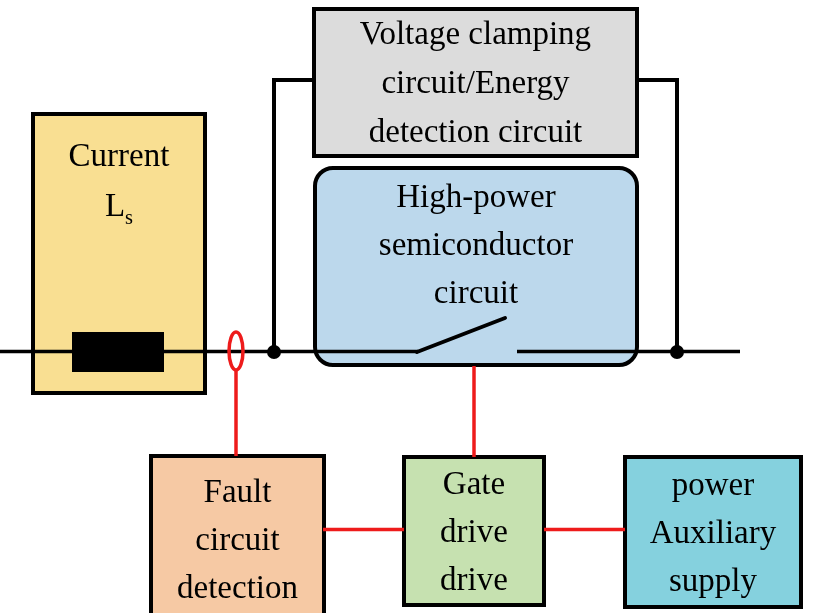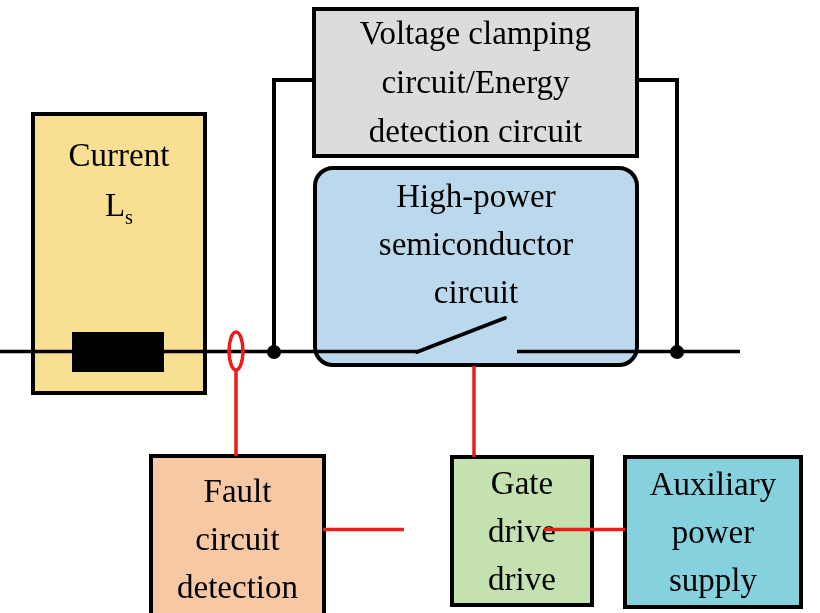--- a/index.html
+++ b/index.html
@@ -58,29 +58,29 @@
     <span class="ln">semiconductor</span>
     <span class="ln">circuit</span>
   </div>
 
   <div class="box vcenter" id="fault-box" style="background-color: rgb(246, 201, 164);">
     <span class="ln">Fault</span>
     <span class="ln">circuit</span>
     <span class="ln">detection</span>
   </div>
 
-  <div class="box vcenter" id="gate-box" style="background-color: rgb(198, 225, 176); margin-left: 48px;">
+  <div class="box vcenter" id="gate-box" style="background-color: rgb(198, 225, 176);">
     <span class="ln">Gate</span>
     <span class="ln">drive</span>
     <span class="ln">drive</span>
   </div>
 
   <div class="box vcenter" id="aux-box" style="background-color: rgb(133, 209, 222);">
+    <span class="ln">power</span>
     <span class="ln">Auxiliary</span>
-    <span class="ln">power</span>
     <span class="ln">supply</span>
   </div>
 
   <svg class="overlay" viewBox="0 0 820 613">
 
     <line x1="0" y1="351.5" x2="418" y2="351.5" stroke-width="3.5" stroke="#000000"></line>
 
     <line x1="517" y1="351.5" x2="740" y2="351.5" stroke-width="3.5" stroke="#000000"></line>
 
     <line x1="417" y1="352" x2="505" y2="318" stroke-width="4" stroke-linecap="round" stroke="#000000"></line>

